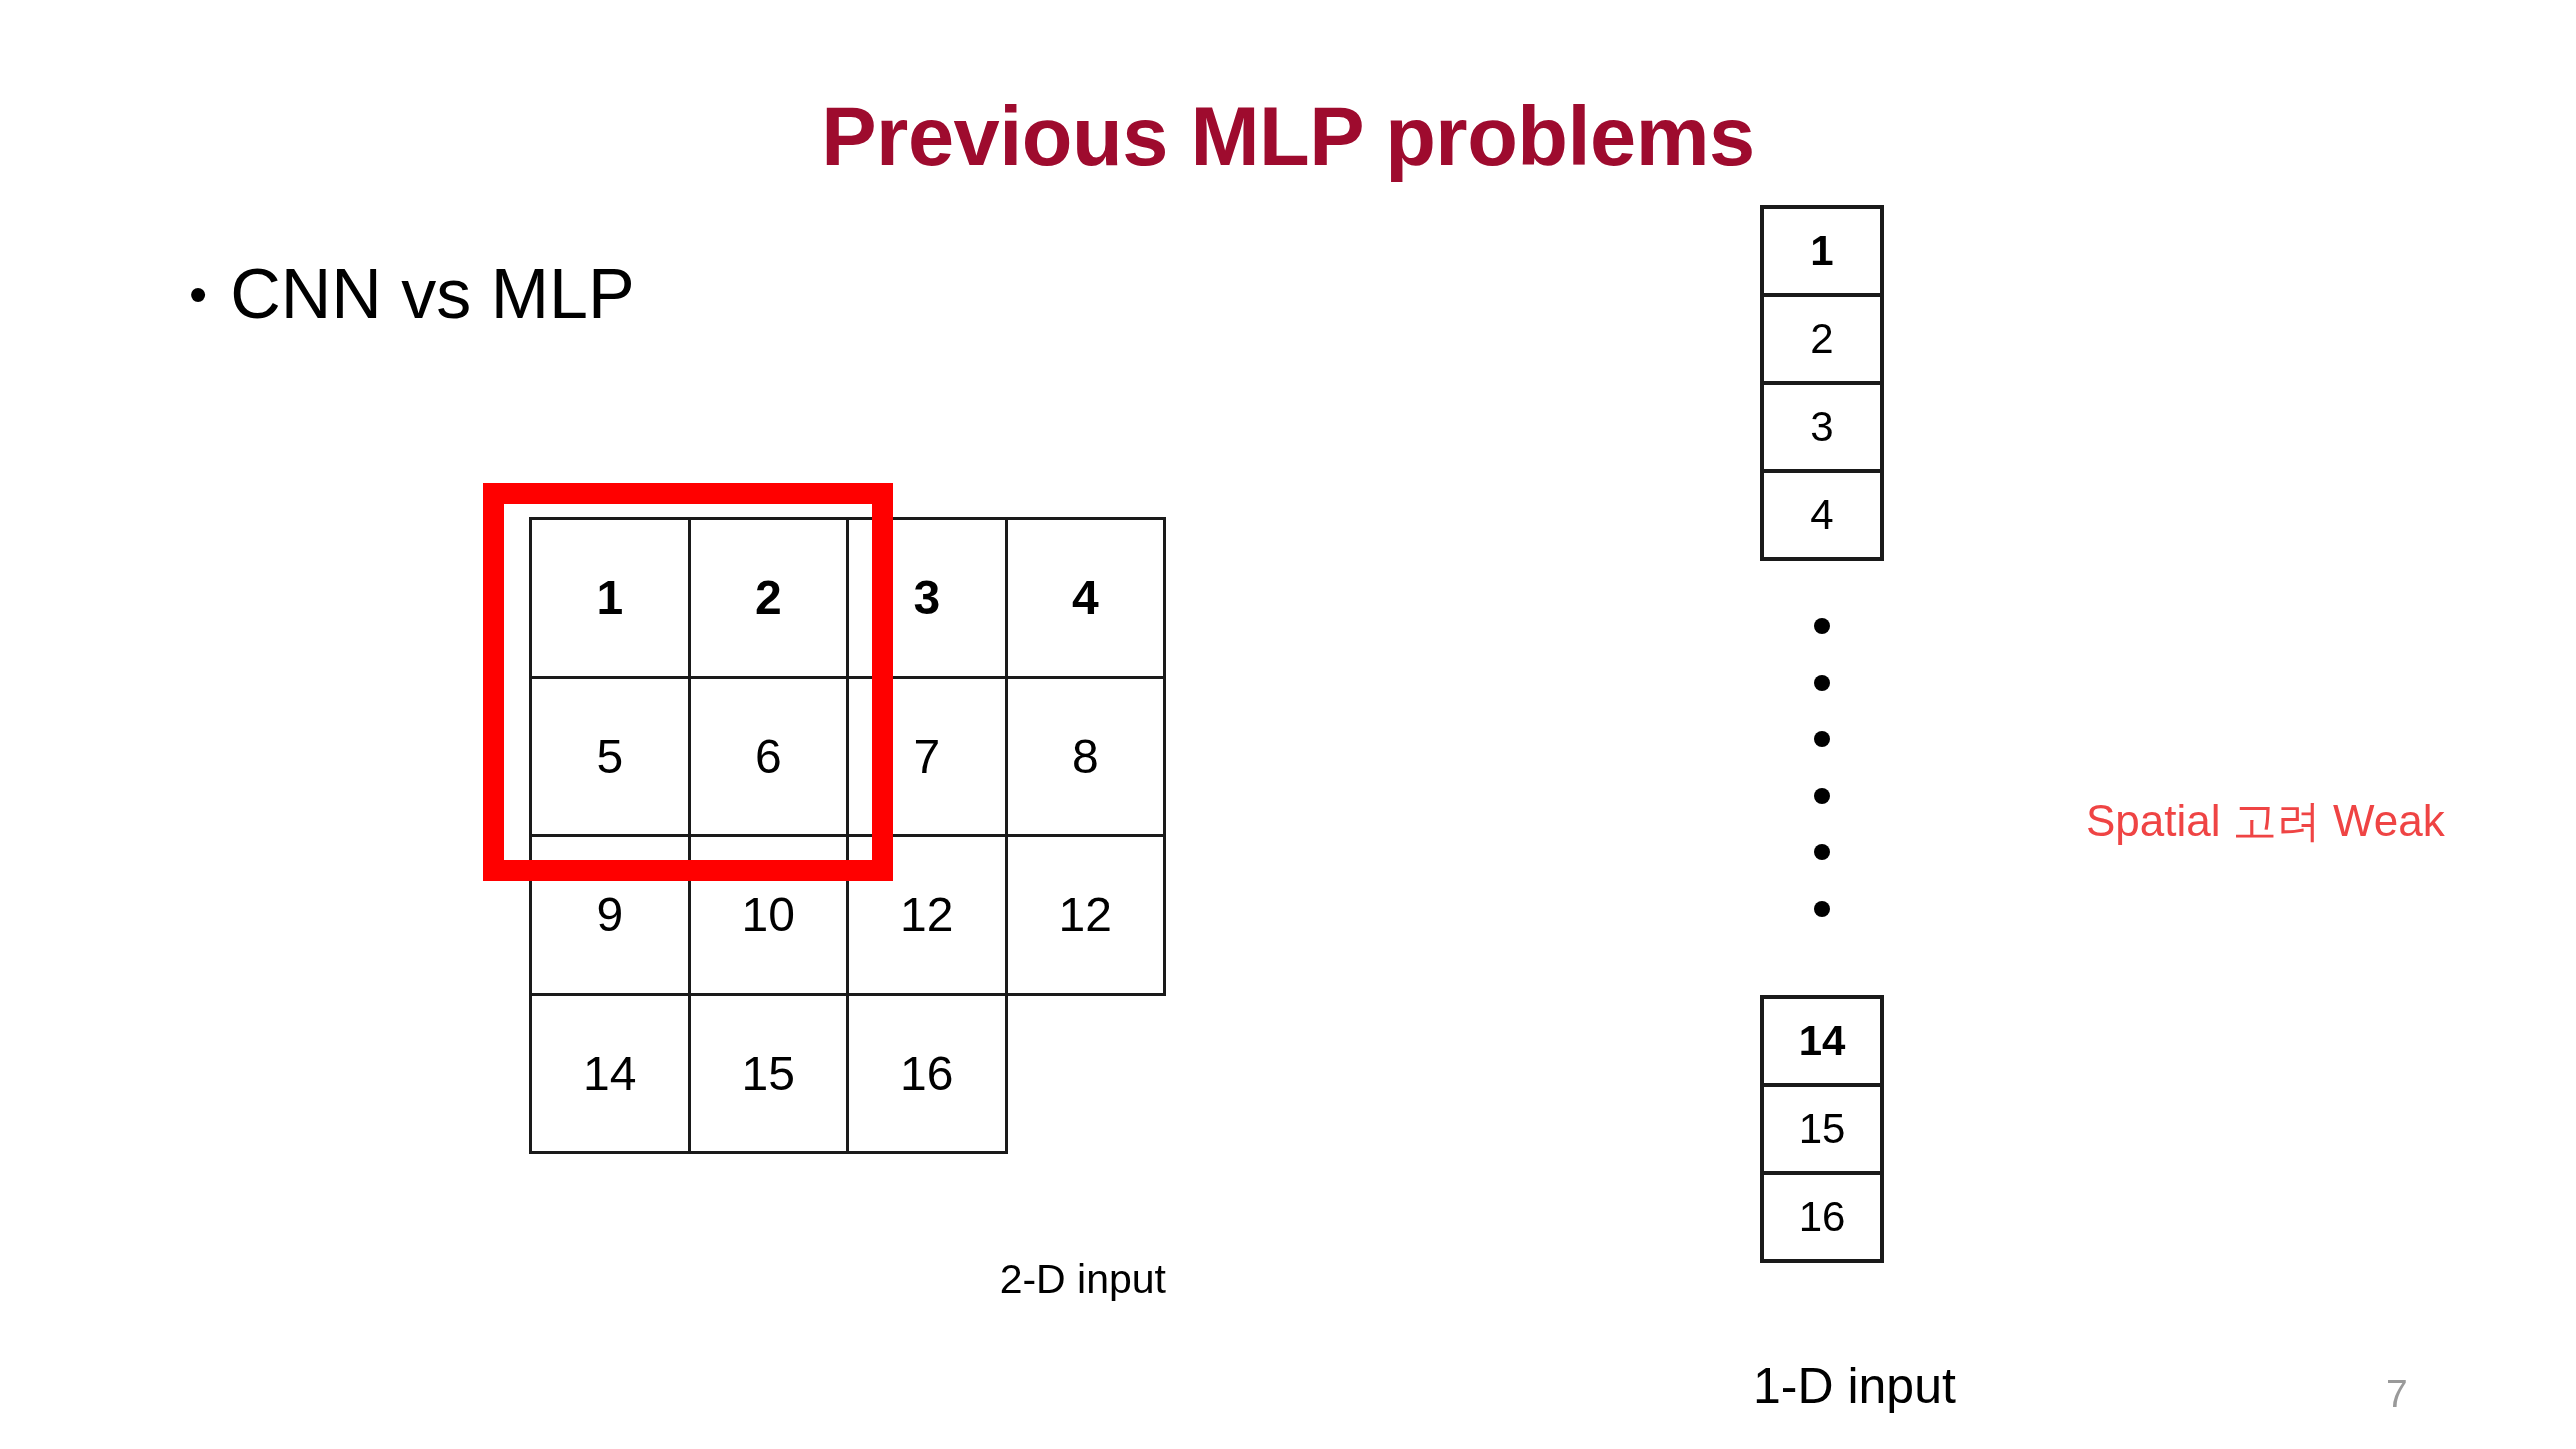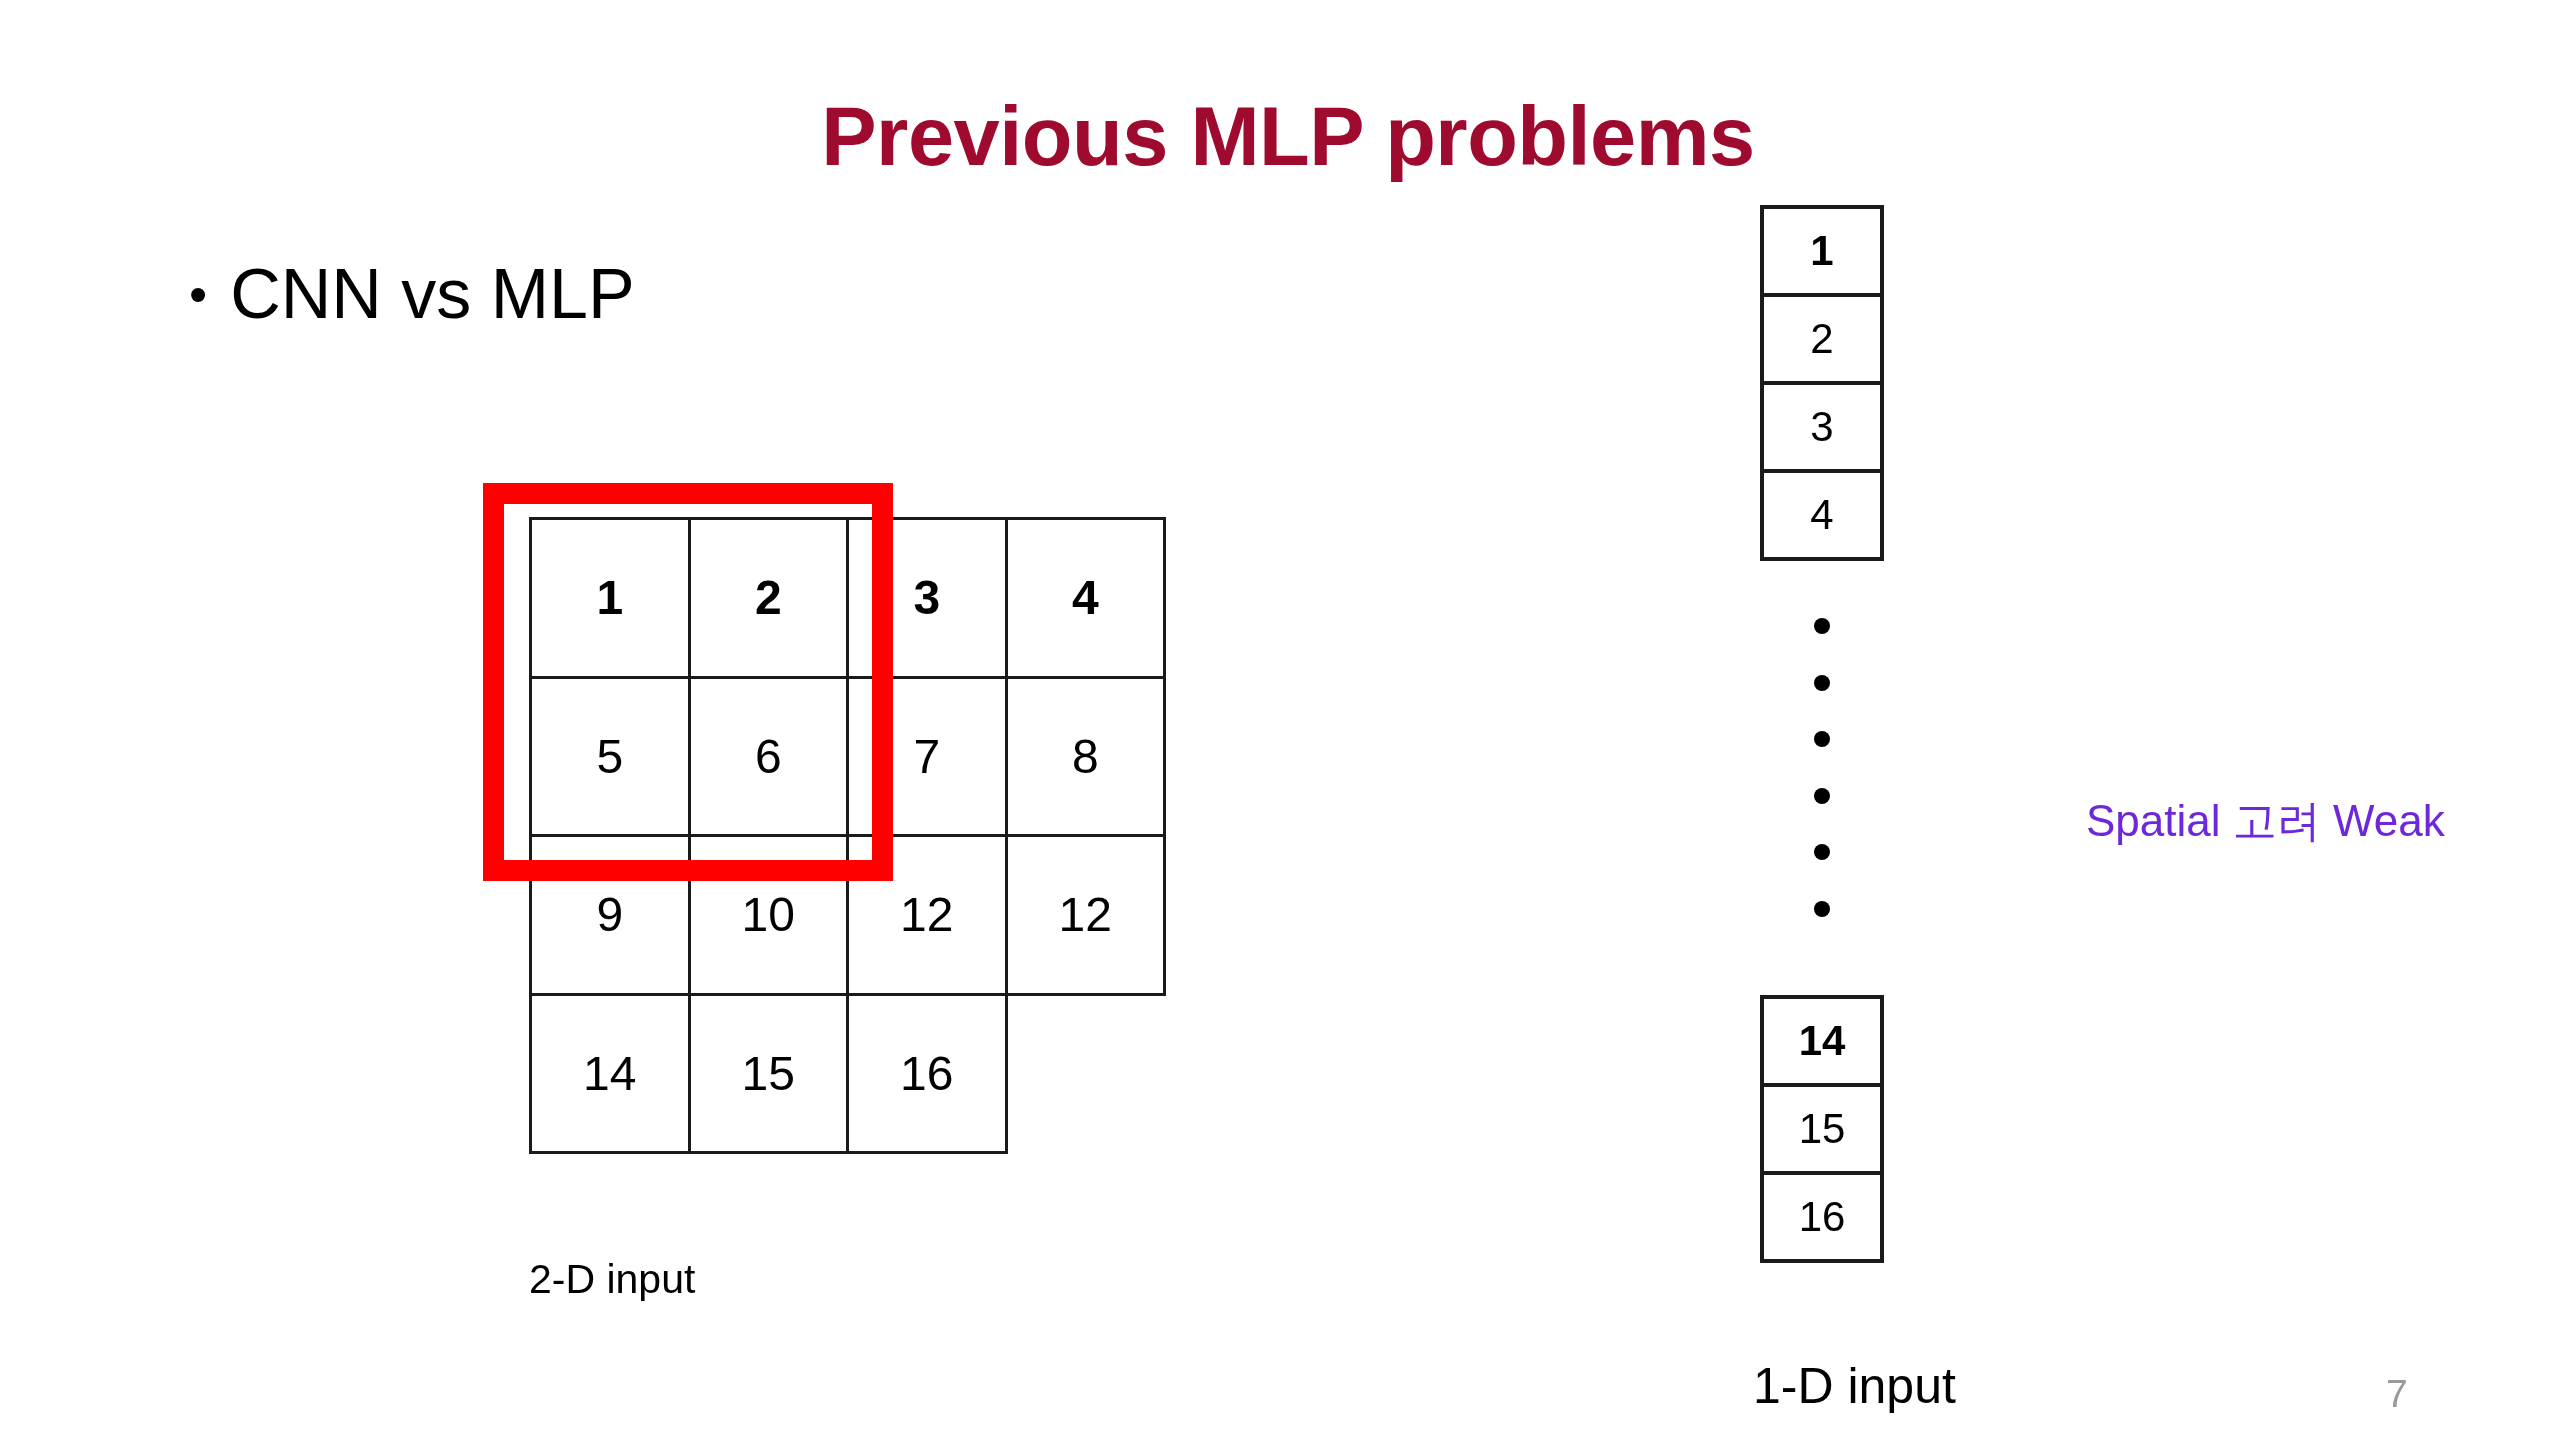--- a/index.html
+++ b/index.html
@@ -94,21 +94,21 @@
     z-index: 3;
     pointer-events: none;
   }
 
   
   #caption-2d {
     position: absolute;
     left: 529px;
     top: 1256px;
     width: 637px;
-    text-align: left;
+    text-align: right;
     font-size: 41px;
     color: #000000;
     white-space: nowrap;
   }
 
   
   .col-1d {
     position: absolute;
     left: 1760px;
     width: 124px;
@@ -231,20 +231,20 @@
       <div class="dot"></div>
       <div class="dot"></div>
     </div>
 
   <div id="col-1d-bottom" class="col-1d">
       <div class="cell bold">14</div>
       <div class="cell">15</div>
       <div class="cell">16</div>
     </div>
 
-  <div id="spatial-note" style="color: #6d28d9;">Spatial 고려 Weak</div>
+  <div id="spatial-note" style="color: #ef4444;">Spatial 고려 Weak</div>
 
   <div id="caption-1d">1-D input</div>
 
   <div id="page-number" style="color: rgb(154, 154, 154);">7</div>
 
 </div>
 
 
 </body></html>

